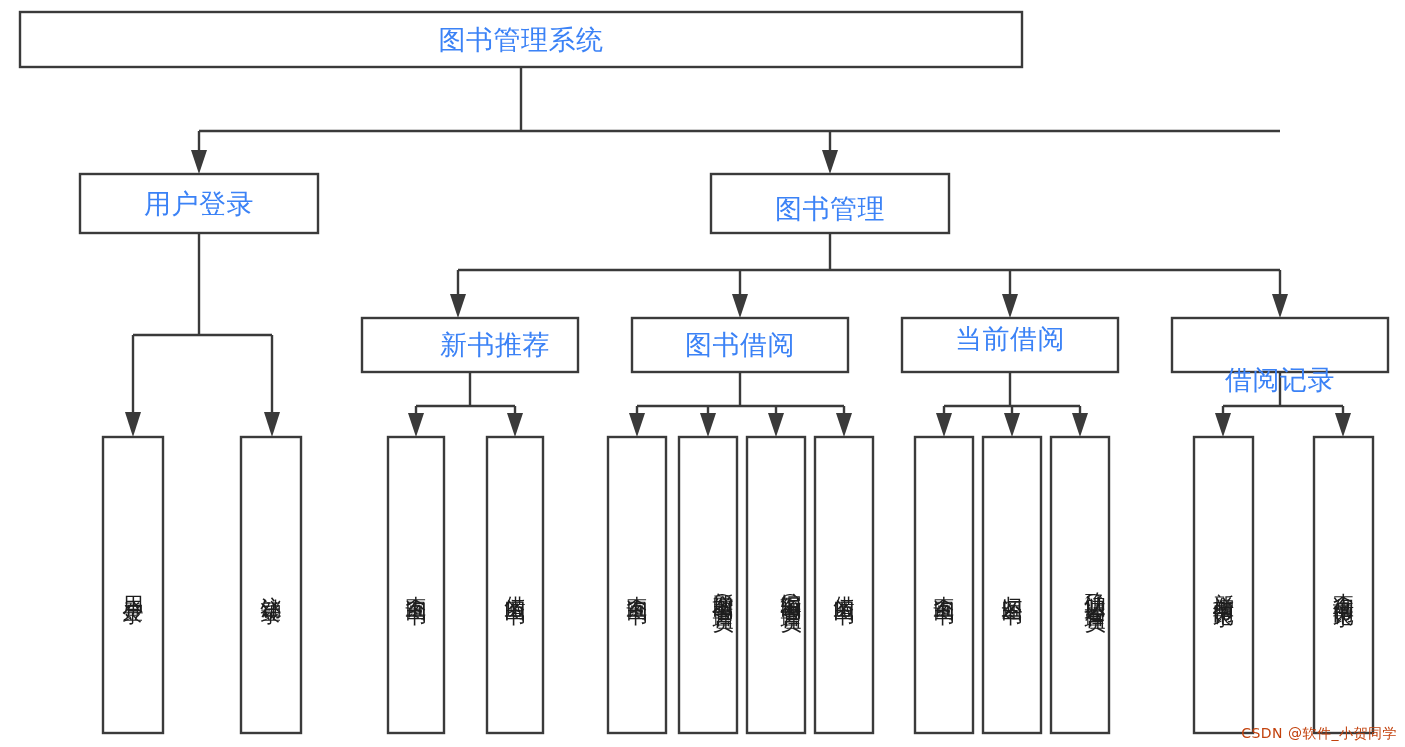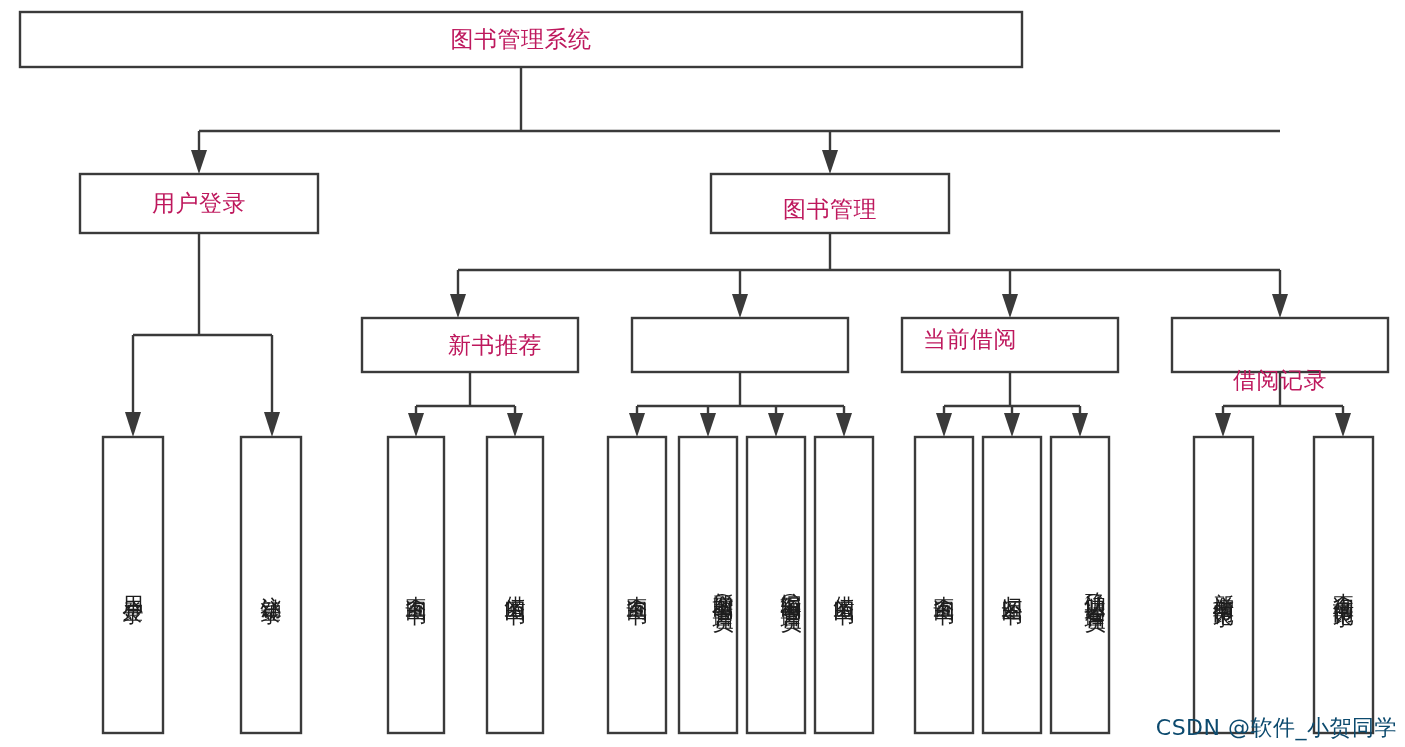--- a/index.html
+++ b/index.html
@@ -37,22 +37,22 @@
   }
   .arrow-head {
     fill: #3a3a3a;
     stroke: none;
   }
   .label-h {
     position: absolute;
     display: flex;
     align-items: center;
     justify-content: center;
-    color: #be185d;
-    font-size: 23px;
+    color: #3b82f6;
+    font-size: 27px;
     letter-spacing: 0.5px;
     white-space: nowrap;
     pointer-events: none;
   }
   .label-v {
     position: absolute;
     display: flex;
     justify-content: center;
     color: #1d1d1d;
     font-size: 21px;
@@ -61,22 +61,22 @@
     letter-spacing: 3px;
     white-space: nowrap;
     pointer-events: none;
   }
   .label-v.centered { align-items: center; }
   .label-v.topped { align-items: flex-start; }
   .watermark {
     position: absolute;
     right: 8px;
     bottom: 4px;
-    font-size: 22px;
-    color: #0c4a6e;
+    font-size: 14px;
+    color: #c2410c;
     letter-spacing: 0.5px;
     white-space: nowrap;
   }
 </style>
 </head>
 <body>
 
 <div id="diagram-root">
 
   <svg class="canvas" viewBox="0 0 1405 747">
@@ -184,22 +184,23 @@
   </svg>
 
   <div class="label-h" style="left:20px; top:12px; width:1002px; height:55px;">图书管理系统</div>
 
   <div class="label-h" style="left:80px; top:174px; width:238px; height:59px;">用户登录</div>
 
   <div class="label-h" style="left:711px; top:174px; width:238px; height:70px;font-family:Liberation Mono, monospace;">图书管理</div>
 
   <div class="label-h" style="left:362px; top:318px; width:216px; height:54px;padding-left:25px;">新书推荐</div>
 
-
-  <div class="label-h" style="left:862px; top:318px; width:216px; height:42px;">当前借阅</div>
+  <div class="label-h" style="left:632px; top:318px; width:216px; height:54px;">图书借阅</div>
+
+  <div class="label-h" style="left:902px; top:318px; width:216px; height:42px;">当前借阅</div>
 
   <div class="label-h" style="left:1172px; top:318px; width:216px; height:54px;margin-top:35px;">借阅记录</div>
 
   <div class="label-v centered" style="left:103px; top:437px; width:60px; height:296px;">用户登录</div>
 
   <div class="label-v centered" style="left:241px; top:437px; width:60px; height:296px;">注销登录</div>
 
   <div class="label-v centered" style="left:388px; top:437px; width:56px; height:296px;">查询图书</div>
 
   <div class="label-v centered" style="left:487px; top:437px; width:56px; height:296px;">借阅图书</div>

